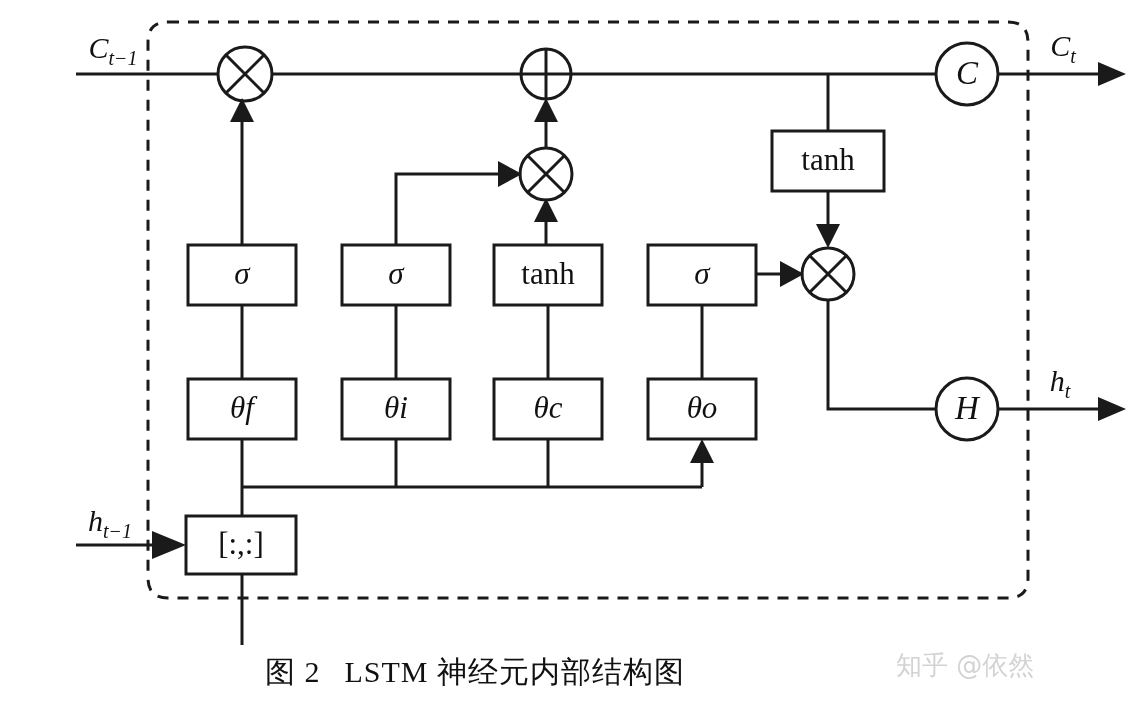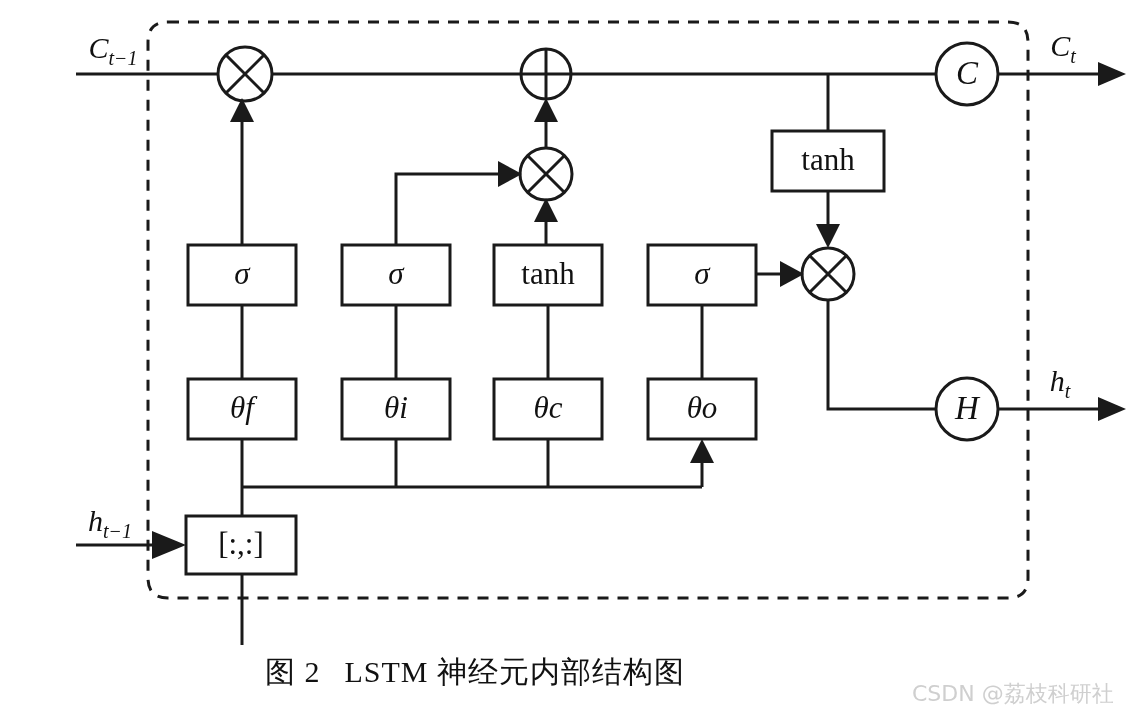--- a/index.html
+++ b/index.html
@@ -245,14 +245,14 @@
     <text class="signal-label" x="1060" y="391">
       <tspan>h</tspan><tspan class="sub" dy="7">t</tspan>
     </text>
 
   </svg>
 
   <div class="caption">
     <span>图 2</span><span class="gap"></span><span>LSTM 神经元内部结构图</span>
   </div>
 
-  <div class="watermark-csdn">CSDN @荔枝科研社</div>
+  <div class="watermark-zhihu">知乎 @依然</div>
 </div>
 
 </body></html>

